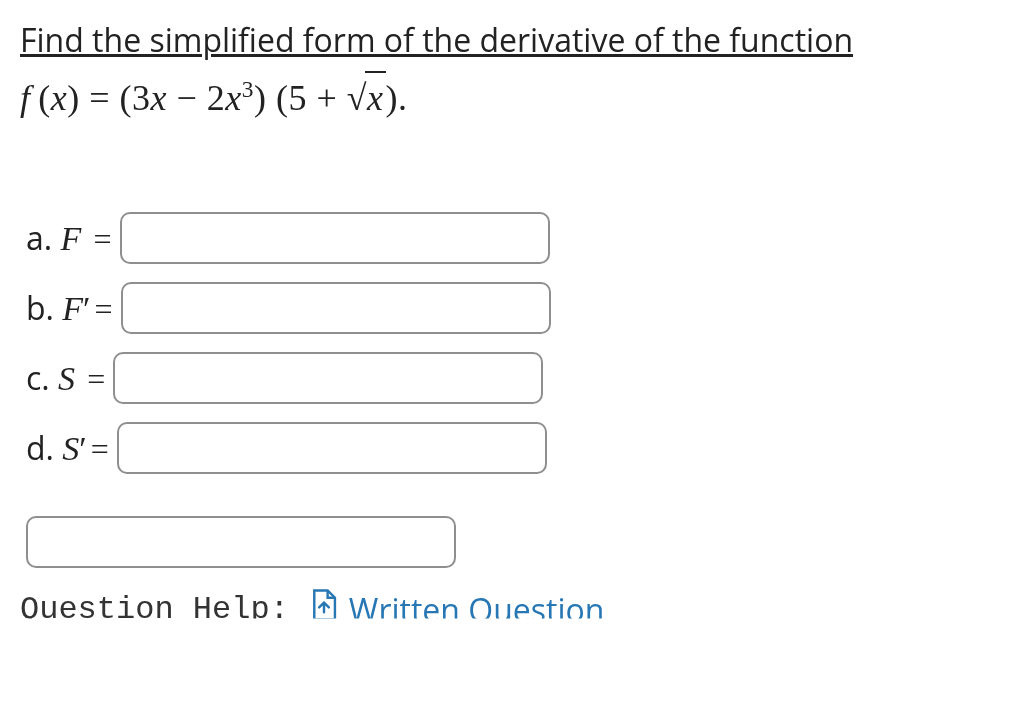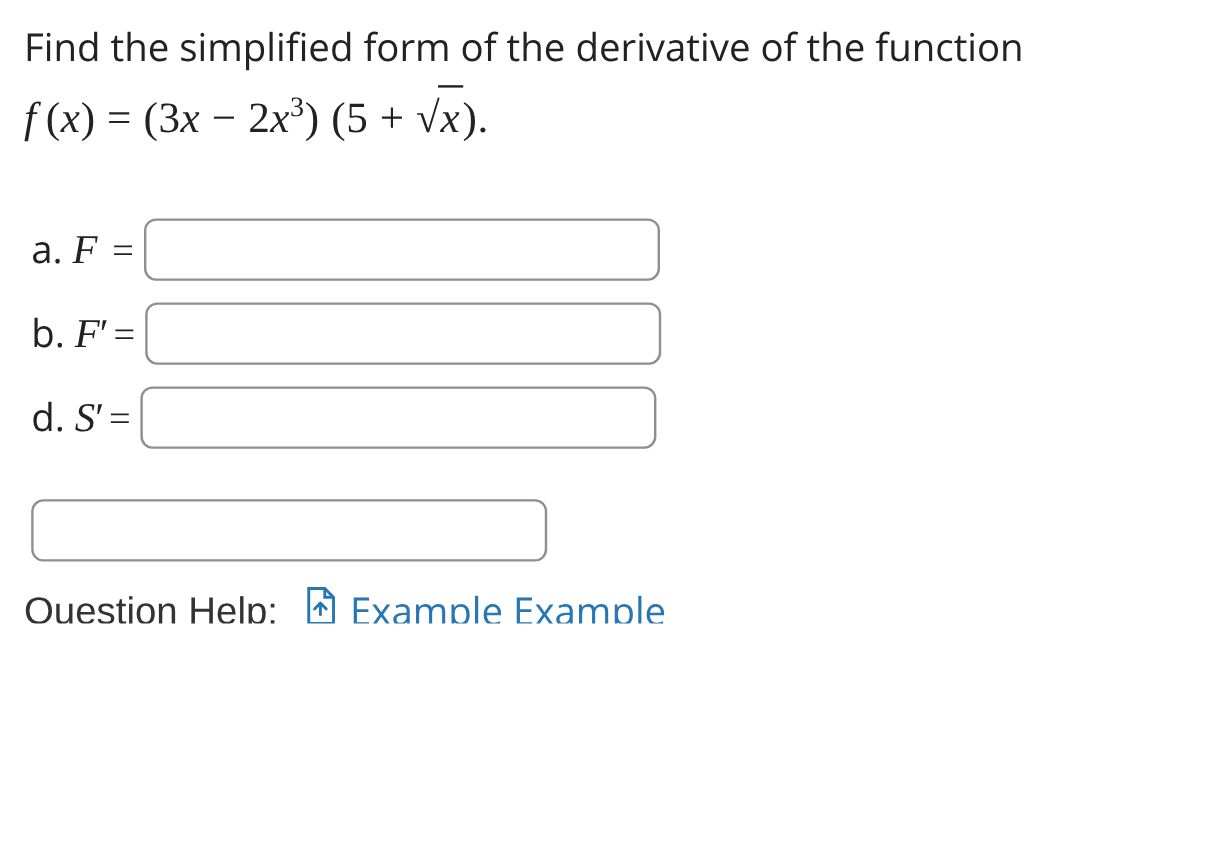--- a/index.html
+++ b/index.html
@@ -10,26 +10,27 @@
     color: #222;
     background: #fff;
     width: 1018px;
     height: 714px;
     overflow: hidden;
   }
   .prompt {
     font-size: 32px;
     line-height: 1.35;
     margin-bottom: 10px;
+    text-decoration: underline;
   }
   .equation {
     font-family: "Cambria Math", "STIXGeneral", "Times New Roman", serif;
     font-size: 36px;
     line-height: 1.4;
-    margin-bottom: 58px;
+    margin-bottom: 88px;
     letter-spacing: 0.5px;
   }
   .equation .fn { font-style: italic; }
   .equation sup { font-size: 0.65em; vertical-align: super; line-height: 0; }
   .sqrt {
     display: inline-block;
     position: relative;
   }
   .sqrt::before {
     content: "√";
@@ -84,21 +85,21 @@
   .help-row {
     margin-top: 20px;
     display: flex;
     align-items: center;
     gap: 20px;
     font-size: 32px;
     color: #333;
     clip-path: inset(0 0 12px 0);
   }
   .help-label {
-    font-family: Liberation Sans, sans-serif;
+    font-family: Liberation Mono, monospace;
   }
   .help-link {
     color: #2777b4;
     display: flex;
     align-items: center;
     gap: 10px;
     text-decoration: none;
     cursor: pointer;
   }
   .help-link svg {
@@ -127,20 +128,28 @@
   </div>
 
   <div class="answer-row">
     <span class="answer-label">
       <span>b.</span>
       <span class="math"><span>F</span><span class="prime">′</span></span><span class="eq">=</span>
     </span>
     <input class="answer-input" type="text" style="">
   </div>
 
+  <div class="answer-row">
+    <span class="answer-label">
+      <span>c.</span>
+      <span class="math">S</span>
+      <span class="eq">=</span>
+    </span>
+    <input class="answer-input" type="text" style="">
+  </div>
 
   <div class="answer-row gap-after">
     <span class="answer-label">
       <span>d.</span>
       <span class="math"><span>S</span><span class="prime">′</span></span><span class="eq">=</span>
     </span>
     <input class="answer-input" type="text" style="">
   </div>
 
   <div class="answer-row">
@@ -152,15 +161,15 @@
 <div class="help-row">
   <span class="help-label">Question Help:</span>
   <a class="help-link">
     <span>
       <svg viewBox="0 0 24 28" fill="none" stroke="#2777b4" stroke-width="2">
         <path d="M4 2 H15 L21 8 V26 H4 Z" fill="none"></path>
         <path d="M15 2 V8 H21" fill="none"></path>
         <path d="M12 12 L12 20 M8 16 L12 12 L16 16" stroke-linecap="round" stroke-linejoin="round"></path>
       </svg>
     </span>
-    <span>Example Example</span>
+    <span>Written Question</span>
   </a>
 </div>
 
 </body></html>

